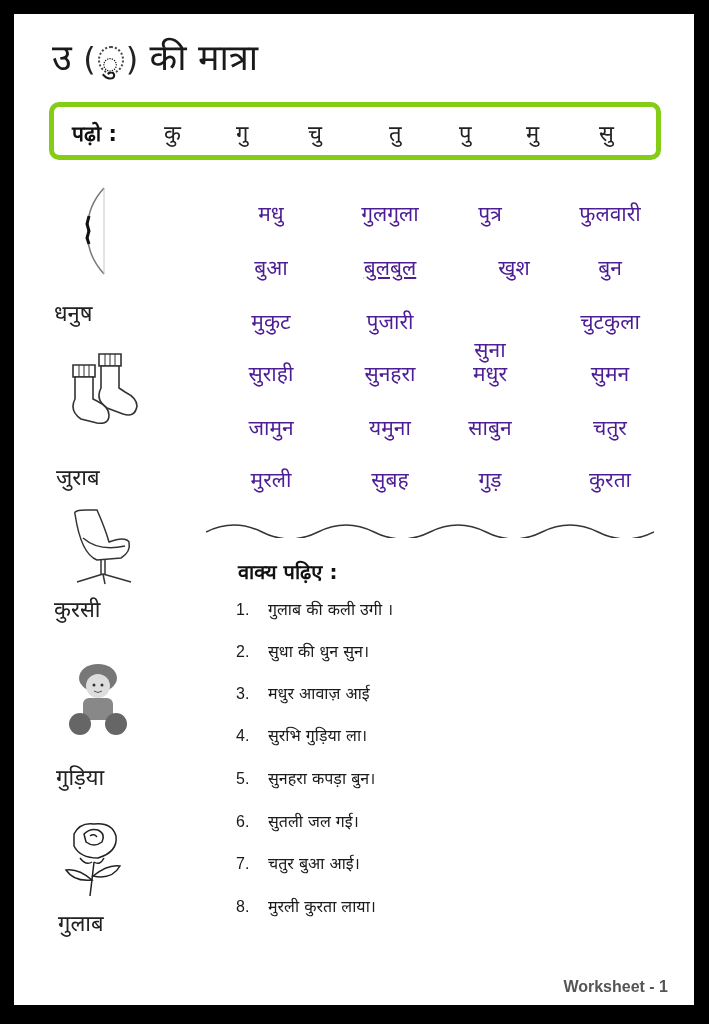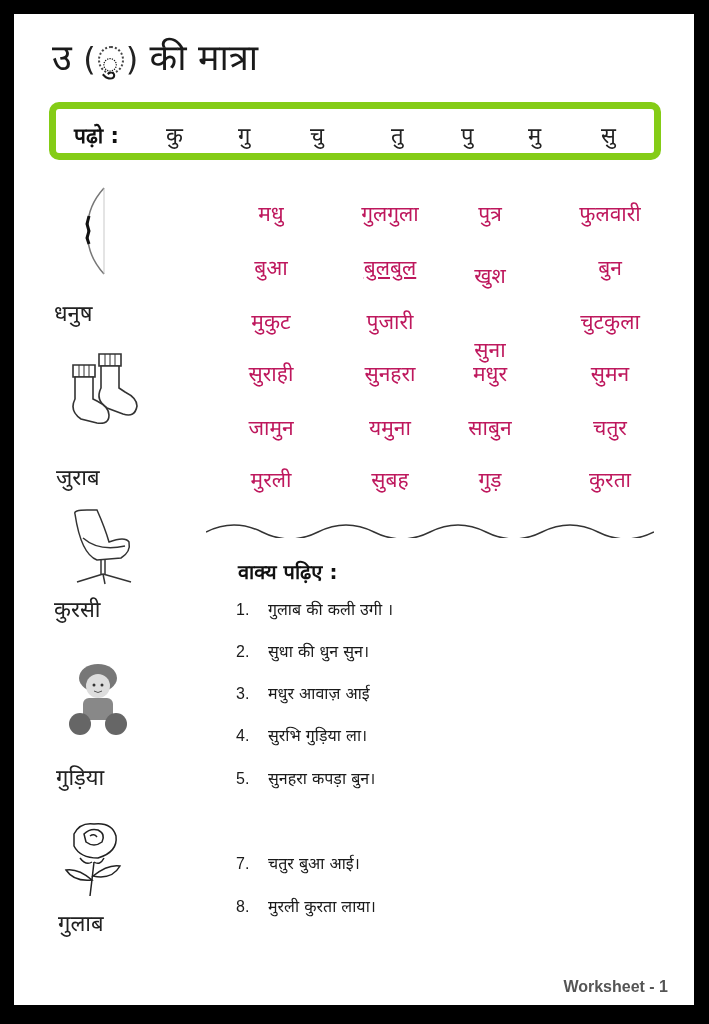--- a/index.html
+++ b/index.html
@@ -17,38 +17,38 @@
   .title .paren { font-size:32px; color:#222; }
   .title .matra {
     display:inline-block; width:22px; height:24px; border:2px dotted #444; border-radius:50%;
     vertical-align:middle; position:relative; margin:0 2px;
   }
   .title .matra:after {
     content:"ु"; position:absolute; left:2px; top:2px; font-size:28px; line-height:28px;
   }
   .read-box {
     position:absolute; left:35px; top:88px; width:612px; height:58px;
-    border:7px solid #84cc16; border-radius:10px; box-sizing:border-box;
+    border:5px solid #84cc16; border-radius:10px; box-sizing:border-box;
   }
   .read-label {
     position:absolute; left:18px; top:12px; font-size:21px; font-weight:bold; line-height:30px;
   }
   .read-letters { position:absolute; left:110px; top:12px; right:20px; height:30px; }
   .read-letters span {
     position:absolute; top:0; font-size:22px; line-height:30px; color:#222;
   }
   .pic {
     position:absolute; left:0; width:170px; text-align:center;
   }
   .pic svg { display:block; margin:0 auto; }
   .pic-label {
     position:absolute; font-size:22px; color:#222; line-height:28px;
   }
   .word {
-    position:absolute; font-size:21px; color:#be185d; line-height:28px; text-align:center; width:120px;
+    position:absolute; font-size:21px; color:#4c1d95; line-height:28px; text-align:center; width:120px;
   }
   .wave { position:absolute; left:192px; top:508px; }
   .sent-title {
     position:absolute; left:224px; top:544px; font-size:20px; font-weight:bold; line-height:28px;
   }
   .sent {
     position:absolute; left:222px; font-size:16px; line-height:28px; color:#1a1a1a; white-space:nowrap;
   }
   .sent .num { display:inline-block; width:32px; font-family:"Liberation Sans", sans-serif; }
   .footer-left {
@@ -158,21 +158,21 @@
   <div class="pic-label" style="left:44px; top:896px;">गुलाब</div>
 
   <div>
     <div class="word" style="left:197px; top:186px;">मधु</div>
     <div class="word" style="left:316px; top:186px;">गुलगुला</div>
     <div class="word" style="left:416px; top:186px;">पुत्र</div>
     <div class="word" style="left:536px; top:186px;">फुलवारी</div>
 
     <div class="word" style="left:197px; top:240px;">बुआ</div>
     <div class="word" style="left:316px; top:240px;text-decoration:underline;">बुलबुल</div>
-    <div class="word" style="left:416px; top:240px;margin-top:8px;">खुश</div>
+    <div class="word" style="left:440px; top:240px;">खुश</div>
     <div class="word" style="left:536px; top:240px;">बुन</div>
 
     <div class="word" style="left:197px; top:294px;">मुकुट</div>
     <div class="word" style="left:316px; top:294px;">पुजारी</div>
     <div class="word" style="left:416px; top:294px;margin-top:28px;">सुना</div>
     <div class="word" style="left:536px; top:294px;">चुटकुला</div>
 
     <div class="word" style="left:197px; top:346px;">सुराही</div>
     <div class="word" style="left:316px; top:346px;">सुनहरा</div>
     <div class="word" style="left:416px; top:346px;">मधुर</div>
@@ -193,17 +193,18 @@
     <path d="M0 10 q 28 -14 56 0 t 56 0 t 56 0 t 56 0 t 56 0 t 56 0 t 56 0 t 56 0" stroke="#333" stroke-width="1.5" fill="none"></path>
   </svg>
 
   <div class="sent-title">वाक्य पढ़िए :</div>
 
   <div class="sent" style="top:582px;"><span class="num">1.</span><span>गुलाब की कली उगी ।</span></div>
   <div class="sent" style="top:624px;"><span class="num">2.</span><span>सुधा की धुन सुन।</span></div>
   <div class="sent" style="top:666px;"><span class="num">3.</span><span>मधुर आवाज़ आई</span></div>
   <div class="sent" style="top:708px;"><span class="num">4.</span><span>सुरभि गुड़िया ला।</span></div>
   <div class="sent" style="top:751px;"><span class="num">5.</span><span>सुनहरा कपड़ा बुन।</span></div>
+  <div class="sent" style="top:794px;"><span class="num">6.</span><span>सुतली जल गई।</span></div>
   <div class="sent" style="top:836px;"><span class="num">7.</span><span>चतुर बुआ आई।</span></div>
   <div class="sent" style="top:879px;"><span class="num">8.</span><span>मुरली कुरता लाया।</span></div>
 
   <div class="footer-right">Worksheet - 1</div>
 </div>
 
 </body></html>

